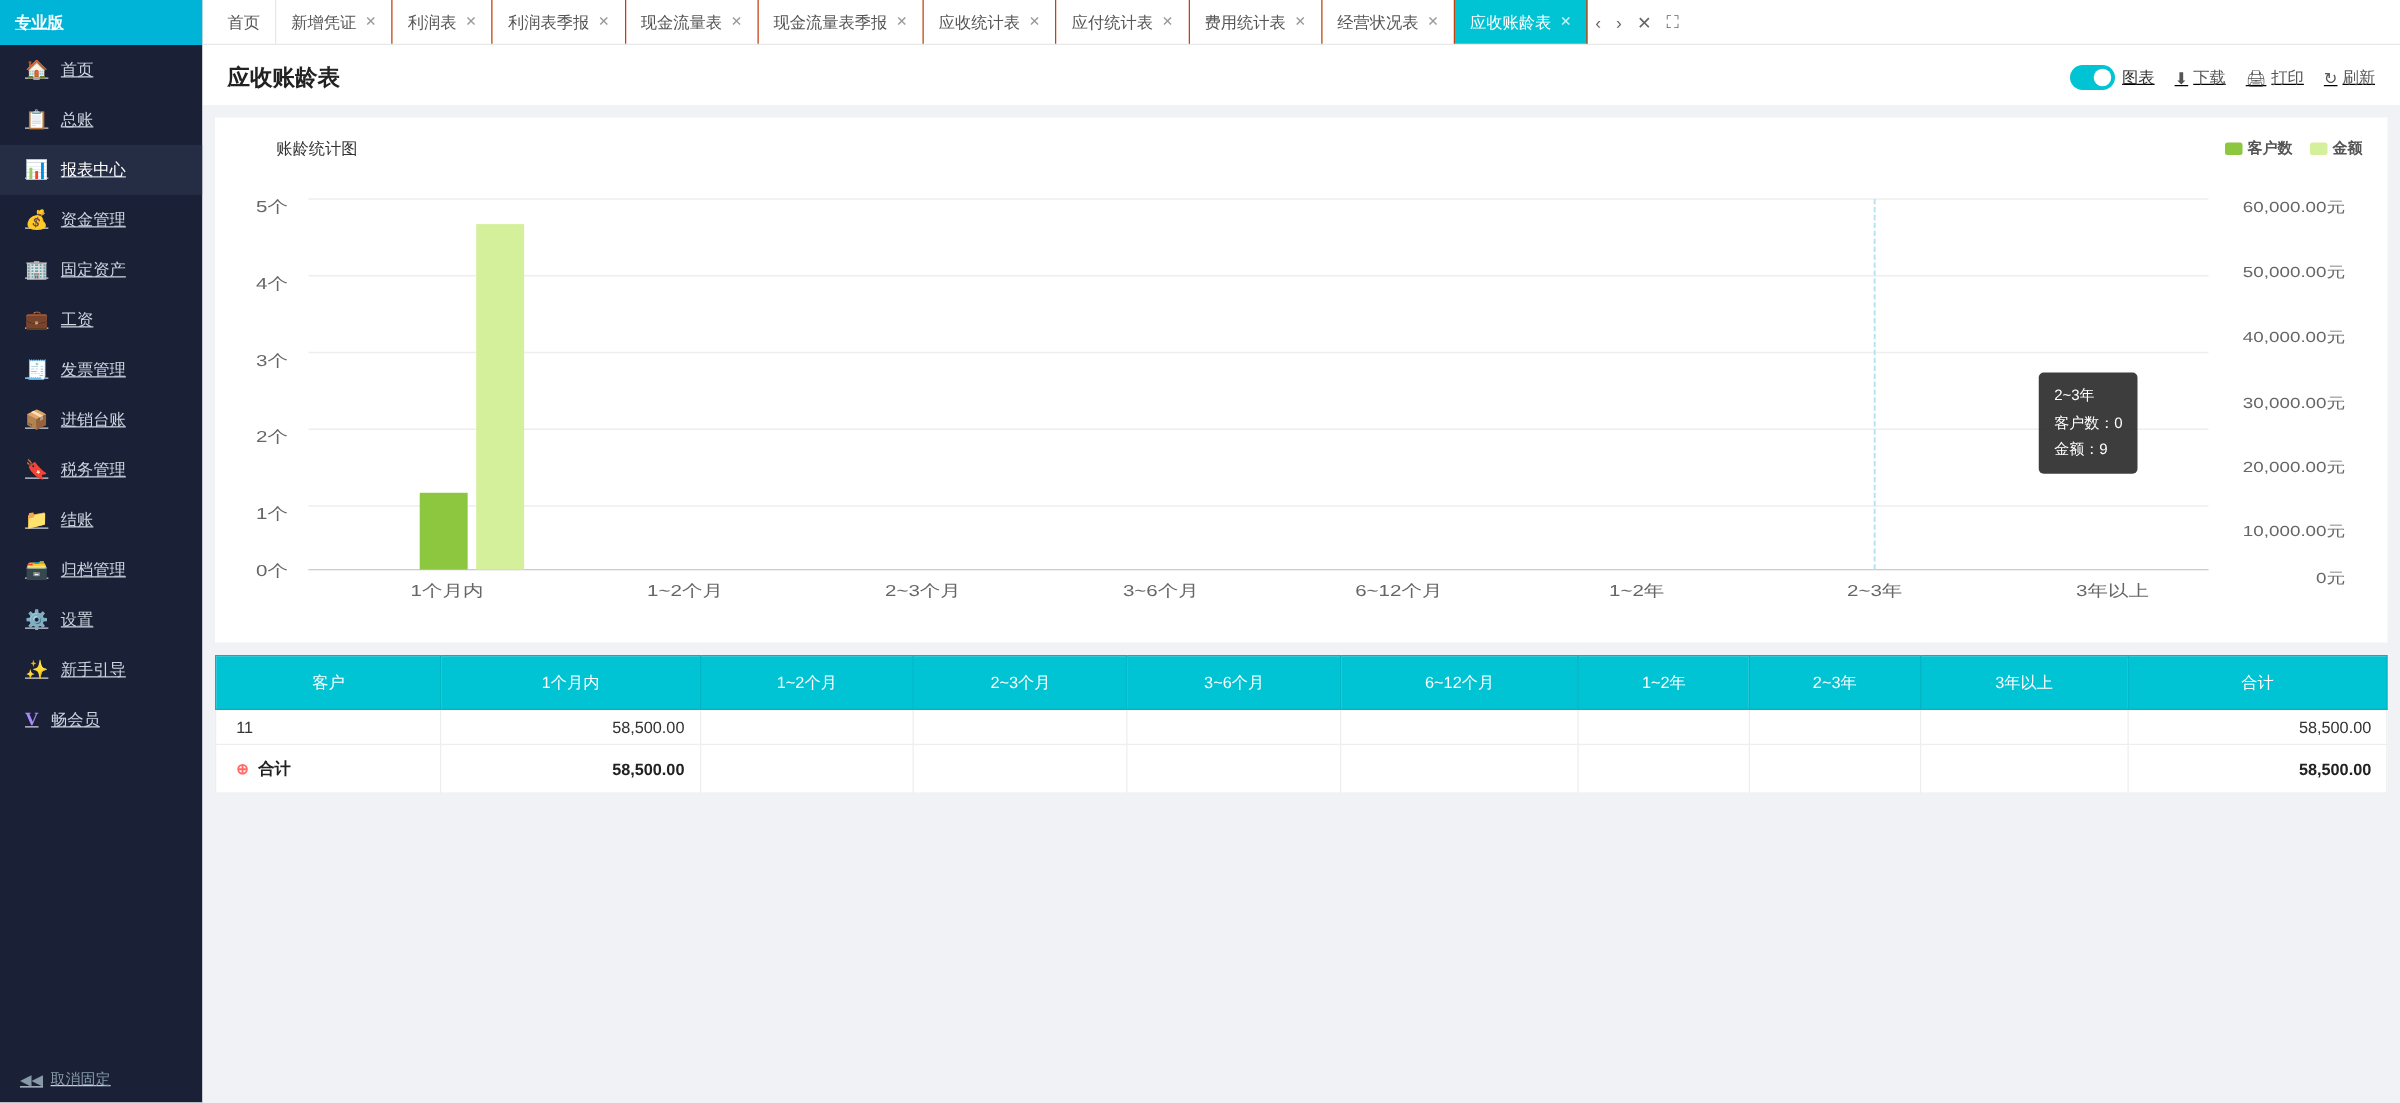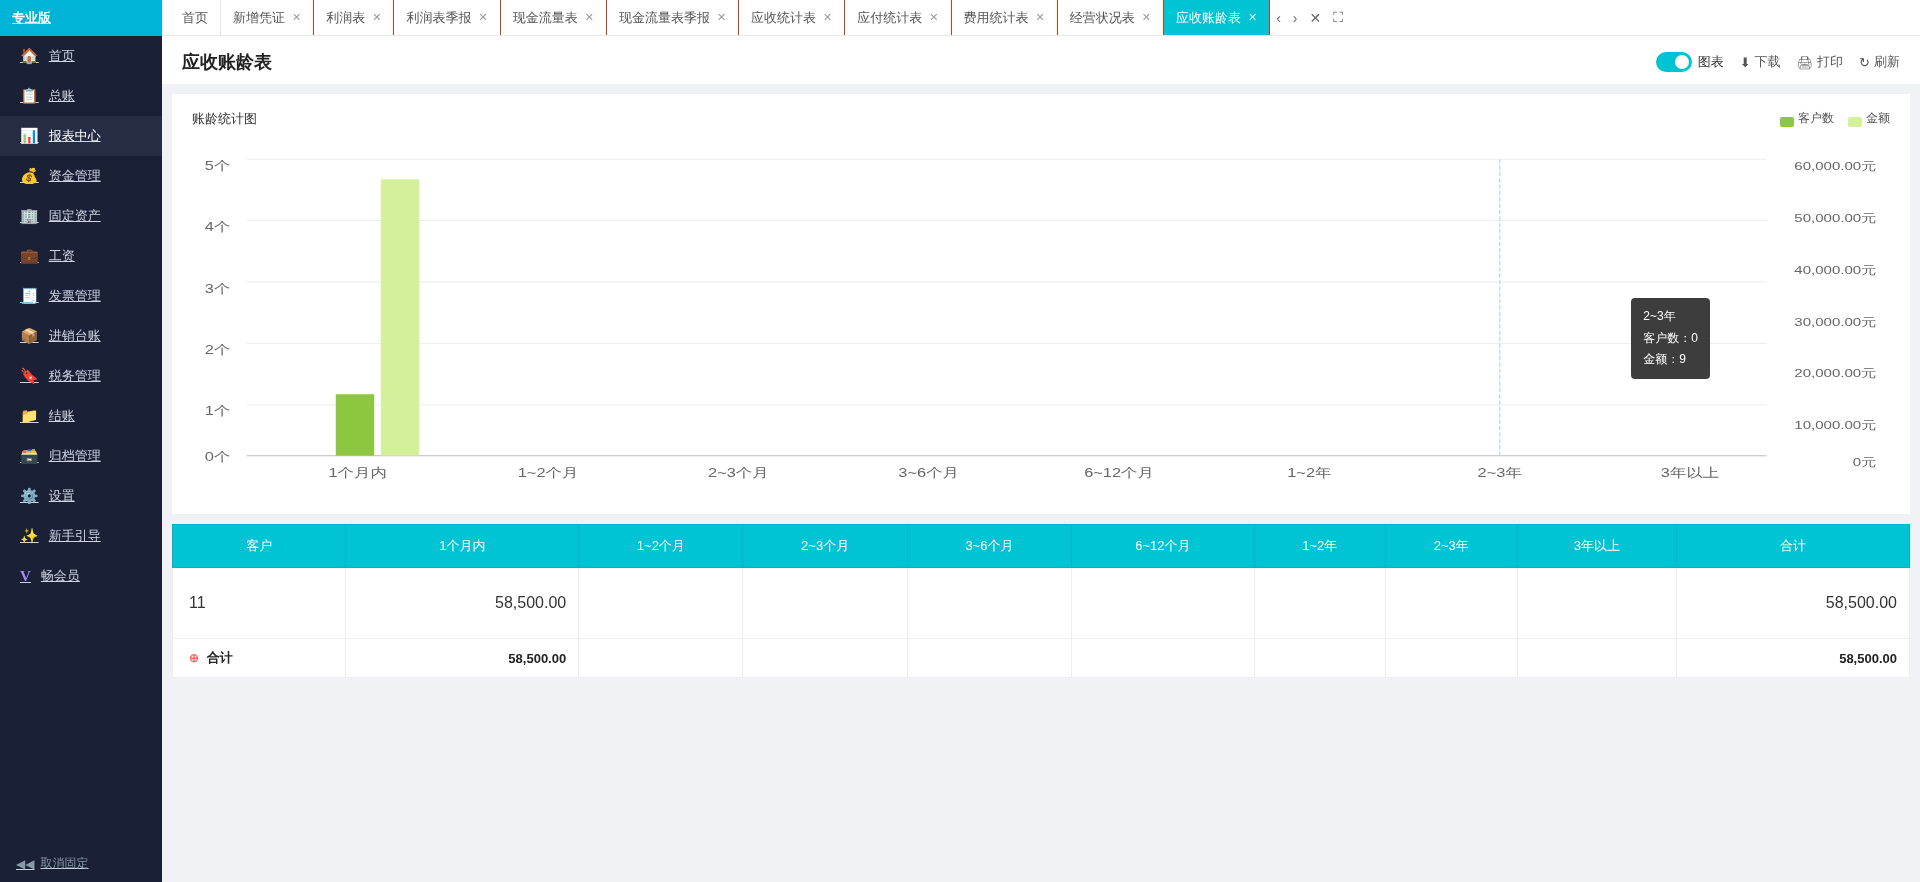--- a/index.html
+++ b/index.html
@@ -108,20 +108,21 @@
     }
     .page-title {
       font-size: 18px;
       font-weight: bold;
       color: #222;
     }
     .header-actions {
       display: flex;
       align-items: center;
       gap: 16px;
+      text-decoration: underline;
     }
     .toggle-wrap {
       display: flex;
       align-items: center;
       gap: 6px;
     }
     .toggle {
       width: 36px;
       height: 20px;
       background: #00c4d4;
@@ -161,35 +162,37 @@
     .chart-area {
       background: #fff;
       margin: 10px 10px 0;
       padding: 16px 20px;
       position: relative;
     }
     .chart-title {
       font-size: 13px;
       color: #333;
       margin-bottom: 10px;
+      margin-left: 29px;
     }
     .chart-legend {
       position: absolute;
       top: 16px;
       right: 20px;
       display: flex;
       align-items: center;
       gap: 14px;
       font-size: 12px;
       color: #555;
     }
     .legend-item {
       display: flex;
-      align-items: flex-end;
+      align-items: center;
       gap: 4px;
+      font-weight: bold;
     }
     .legend-box {
       width: 14px;
       height: 10px;
       border-radius: 2px;
     }
 
     
     .chart-container {
       position: relative;
@@ -233,22 +236,22 @@
       text-align: center;
       border: 1px solid #00b4c4;
     }
     .data-table tbody tr {
       background: #fff;
     }
     .data-table tbody tr:nth-child(even) {
       background: #f9f9f9;
     }
     .data-table tbody td {
-      padding: 26px 8px;
-      font-size: 16px;
+      padding: 6px 8px;
+      font-size: 13px;
       color: #333;
       text-align: center;
       border: 1px solid #eee;
     }
     .data-table tbody td:first-child {
       text-align: left;
       padding-left: 16px;
     }
     .data-table tfoot tr {
       background: #fff;

